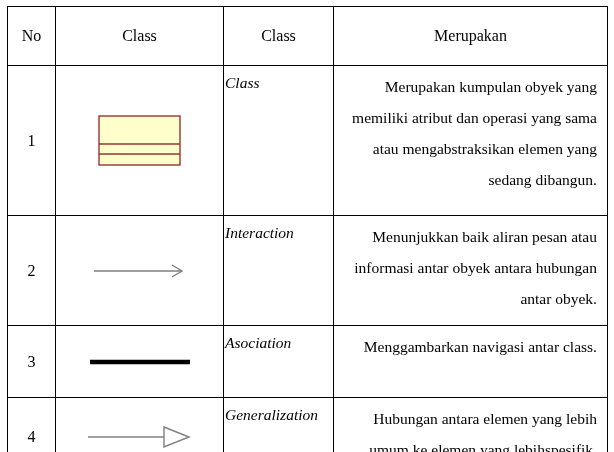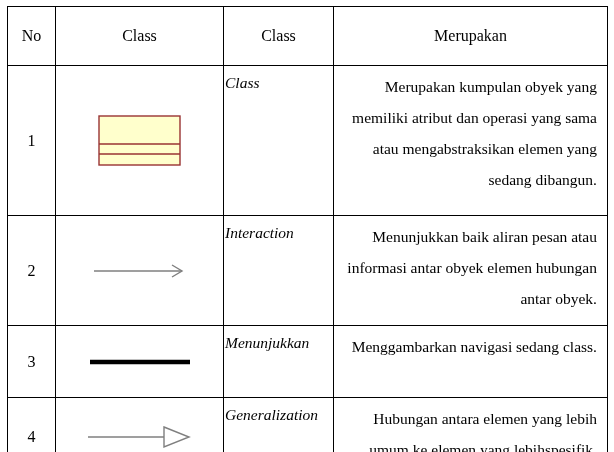--- a/index.html
+++ b/index.html
@@ -130,31 +130,31 @@
       </tr>
       <tr class="row-2">
         <td class="cell-no">2</td>
         <td class="cell-gambar">
           <svg width="96" height="18" viewBox="0 0 96 18">
             <line class="gray-stroke" x1="2" y1="9" x2="90" y2="9"></line>
             <path class="gray-stroke" d="M80 3 L90 9 L80 15"></path>
           </svg>
         </td>
         <td class="cell-nama">Interaction</td>
-        <td class="cell-ket">Menunjukkan baik aliran pesan atau informasi antar obyek elemen hubungan antar obyek.</td>
+        <td class="cell-ket">Menunjukkan baik aliran pesan atau informasi antar obyek antara hubungan antar obyek.</td>
       </tr>
       <tr class="row-3">
         <td class="cell-no">3</td>
         <td class="cell-gambar">
           <svg width="104" height="10" viewBox="0 0 104 10">
             <line class="black-thick" x1="2" y1="5" x2="102" y2="5"></line>
           </svg>
         </td>
-        <td class="cell-nama">Menunjukkan</td>
-        <td class="cell-ket">Menggambarkan navigasi sedang class.</td>
+        <td class="cell-nama">Asociation</td>
+        <td class="cell-ket">Menggambarkan navigasi antar class.</td>
       </tr>
       <tr class="row-4">
         <td class="cell-no">4</td>
         <td class="cell-gambar">
           <svg width="108" height="28" viewBox="0 0 108 28">
             <line class="gray-stroke" x1="2" y1="14" x2="78" y2="14"></line>
             <polygon class="gray-tri" points="78,4 103,14 78,24"></polygon>
           </svg>
         </td>
         <td class="cell-nama">Generalization</td>

